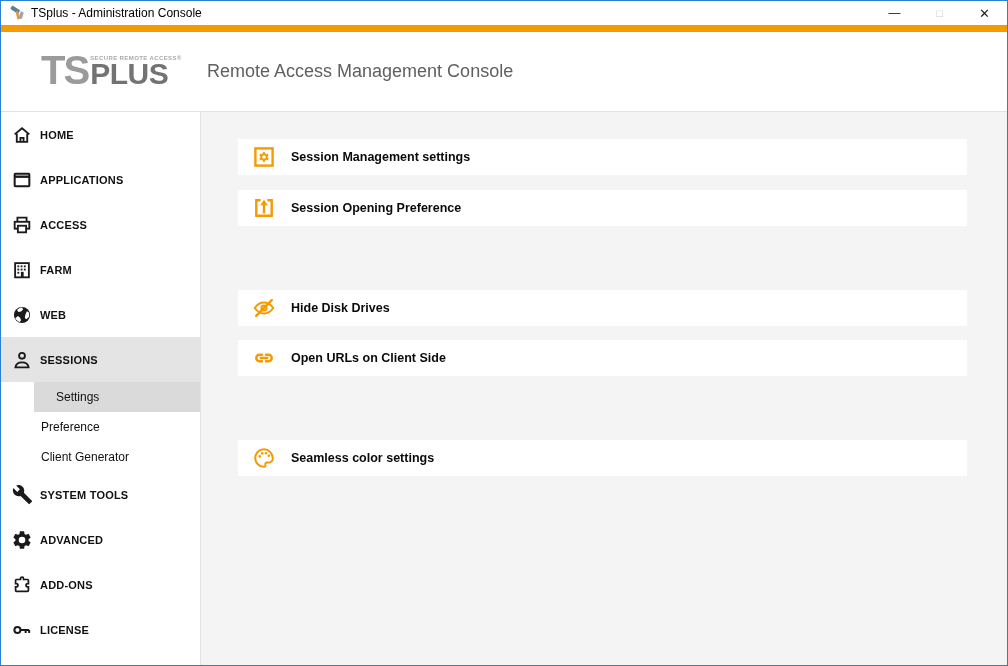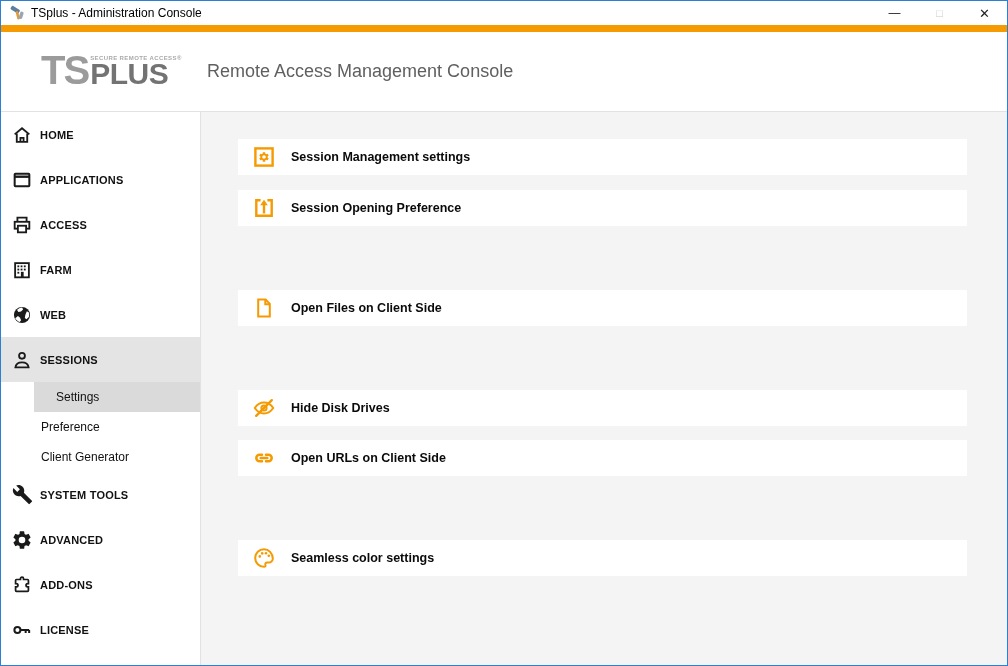--- a/index.html
+++ b/index.html
@@ -246,29 +246,20 @@
         <span class="card-ico">
           <svg width="24" height="24" viewBox="0 0 24 24">
             <path d="M8.6 4.3H4.3v15.4h15.4V4.3h-4.3" fill="none" stroke="currentColor" stroke-width="2.4"></path>
             <path d="M12 17.5V9" stroke="currentColor" stroke-width="2.4"></path>
             <path d="M12 3.8 8.2 9.3h7.6z" fill="currentColor"></path>
           </svg>
         </span>
         <span class="card-label">Session Opening Preference</span>
       </div>
 
-      <div class="card mt64">
-        <span class="card-ico">
-          <svg width="24" height="24" viewBox="0 0 24 24" fill="none" stroke="currentColor" stroke-width="2">
-            <path d="M6.2 3.5h7.4l4.2 4.4v12.6H6.2z"></path>
-            <path d="M13.3 3.5v4.7h4.5"></path>
-          </svg>
-        </span>
-        <span class="card-label">Open Files on Client Side</span>
-      </div>
 
       <div class="card mt64">
         <span class="card-ico">
           <svg width="24" height="24" viewBox="0 0 24 24" fill="none" stroke="currentColor" stroke-width="2" stroke-linecap="round">
             <path d="M2.8 12S6.4 6.6 12 6.6 21.2 12 21.2 12 17.6 17.4 12 17.4 2.8 12 2.8 12z"></path>
             <circle cx="12" cy="12" r="2.6"></circle>
             <path d="M4.2 19.8 19.8 4.2" stroke-width="2.4"></path>
           </svg>
         </span>
         <span class="card-label">Hide Disk Drives</span>

